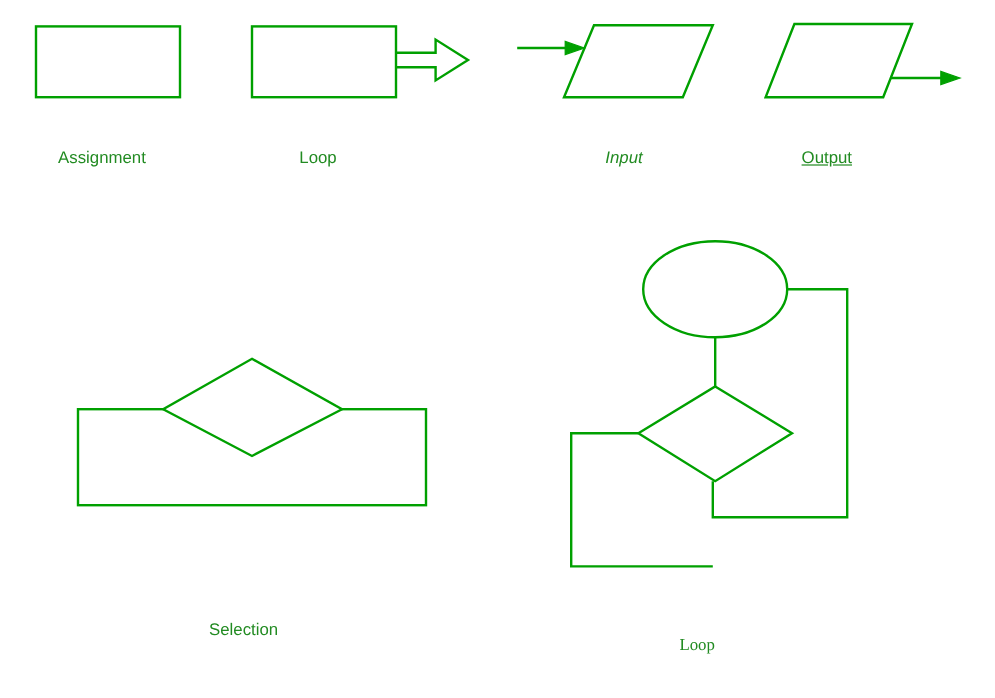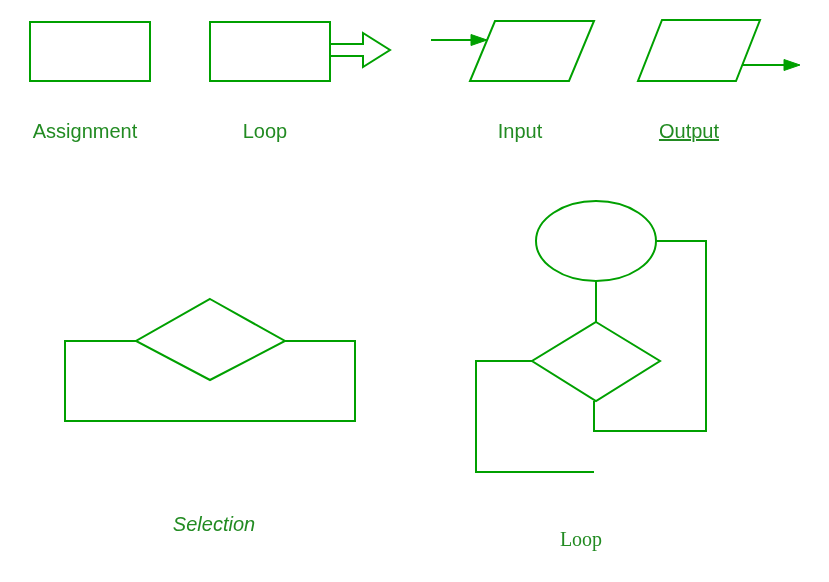--- a/index.html
+++ b/index.html
@@ -31,21 +31,21 @@
   .shape.solid-head {
     fill: var(--stroke, #00A000);
     stroke: var(--stroke, #00A000);
     stroke-width: 1;
   }
   .label {
     position: absolute;
     transform: translateX(-50%);
     white-space: nowrap;
     color: var(--text, #228B22);
-    font-size: 20px;
+    font-size: 14px;
     line-height: 22px;
   }
 </style>
 </head>
 <body>
 
 <div id="canvas">
 
   <svg id="diagram-svg" width="829" height="582" viewBox="0 0 829 582">
 
@@ -79,18 +79,18 @@
       <polyline class="shape" points="656,241 706,241 706,431 594,431 594,401"></polyline>
       <polyline class="shape" points="532,361 476,361 476,472 594,472"></polyline>
       <line class="shape" x1="596" y1="281" x2="596" y2="322"></line>
       <ellipse class="shape white-fill" cx="596" cy="241" rx="60" ry="40"></ellipse>
       <polygon class="shape white-fill" points="596,322 660,361 596,401 532,361"></polygon>
     </g>
   </svg>
 
   <div class="label" style="left:85px;  top:120px;">Assignment</div>
   <div class="label" style="left:265px; top:120px;">Loop</div>
-  <div class="label" style="left:520px; top:120px;">Input</div>
+  <div class="label" style="left:520px; top:120px;font-style:italic;">Input</div>
   <div class="label" style="left:689px; top:120px;text-decoration:underline;">Output</div>
-  <div class="label" style="left:214px; top:513px;font-style:italic;">Selection</div>
+  <div class="label" style="left:203px; top:513px;">Selection</div>
   <div class="label" style="left:581px; top:528px;font-family:Liberation Serif, serif;">Loop</div>
 
 </div>
 
 </body></html>

